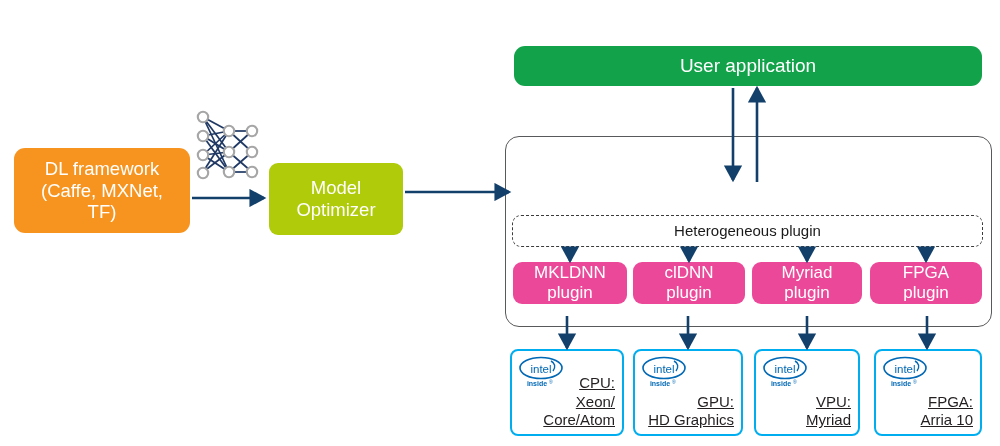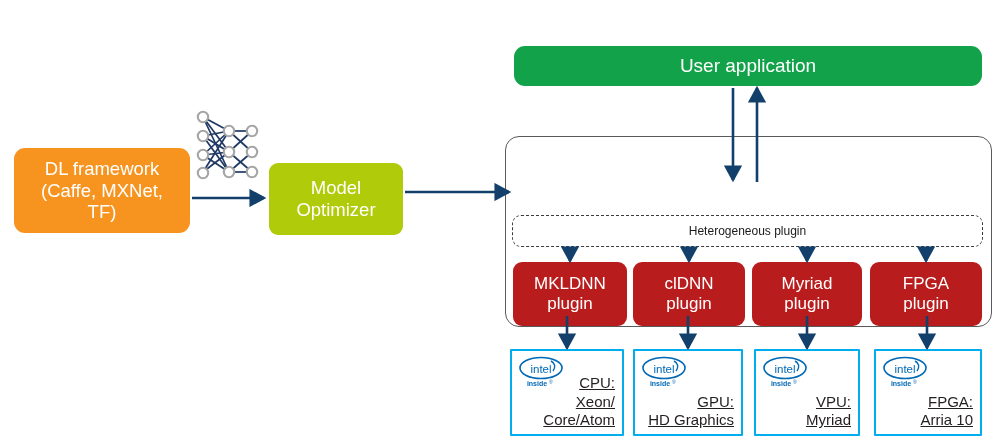--- a/index.html
+++ b/index.html
@@ -80,43 +80,43 @@
     font-size: 18.5px;
   }
 
   
   #heterogeneous-plugin {
     left: 512px; top: 215px; width: 471px; height: 32px;
     border: 1.6px dashed #3b3b3b;
     border-radius: 9px;
     background: #ffffff;
     color: #1a1a1a;
-    font-size: 12px;
+    font-size: 15px;
   }
 
   
   .plugin-box {
-    top: 262px; height: 64px;
-    background: #b91c1c;
+    top: 262px; height: 42px;
+    background: #ec4899;
     border-radius: 9px;
     color: #ffffff;
     font-size: 17px;
   }
   .plugin-box.p0 { left: 513px; width: 114px; }
   .plugin-box.p1 { left: 633px; width: 112px; }
   .plugin-box.p2 { left: 752px; width: 110px; }
   .plugin-box.p3 { left: 870px; width: 112px; }
 
   
   .hw-box {
     position: absolute;
     top: 349px; height: 87px;
     background: #ffffff;
     border: 2.2px solid #00AEEF;
-    border-radius: 1px;
+    border-radius: 8px;
     box-sizing: border-box;
   }
   .hw-box.h0 { left: 510px; width: 114px; }
   .hw-box.h1 { left: 633px; width: 110px; }
   .hw-box.h2 { left: 754px; width: 106px; }
   .hw-box.h3 { left: 874px; width: 108px; }
 
   .hw-text {
     position: absolute;
     right: 7px; bottom: 4px;

